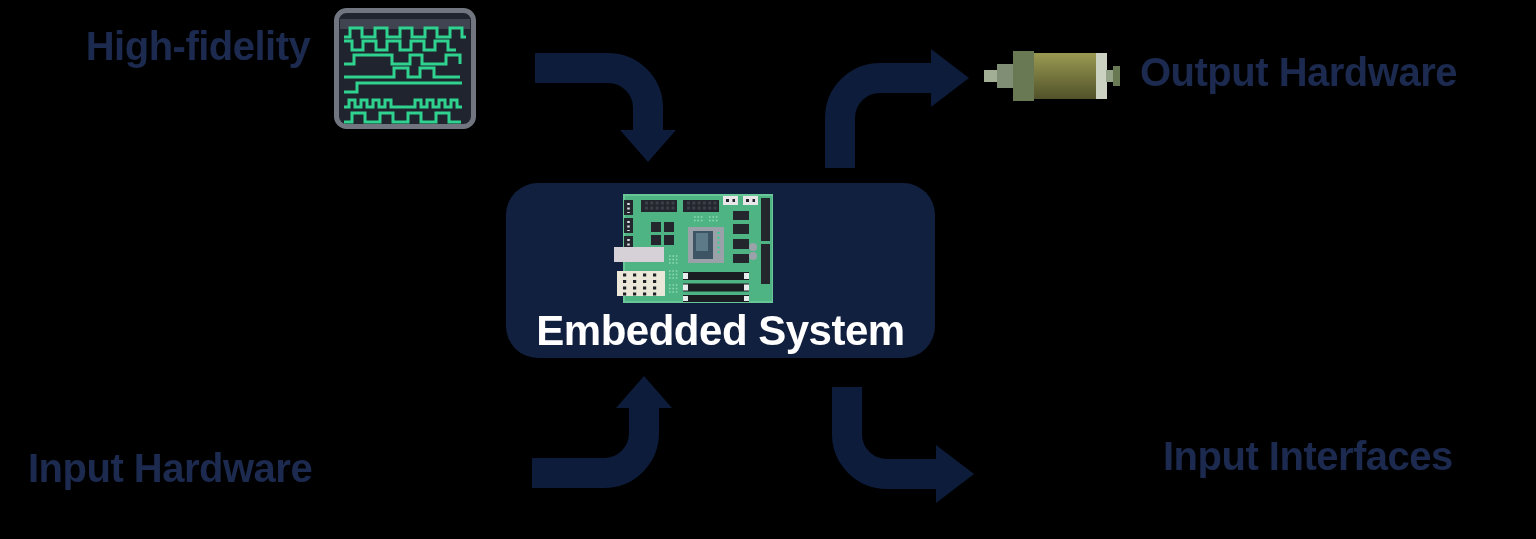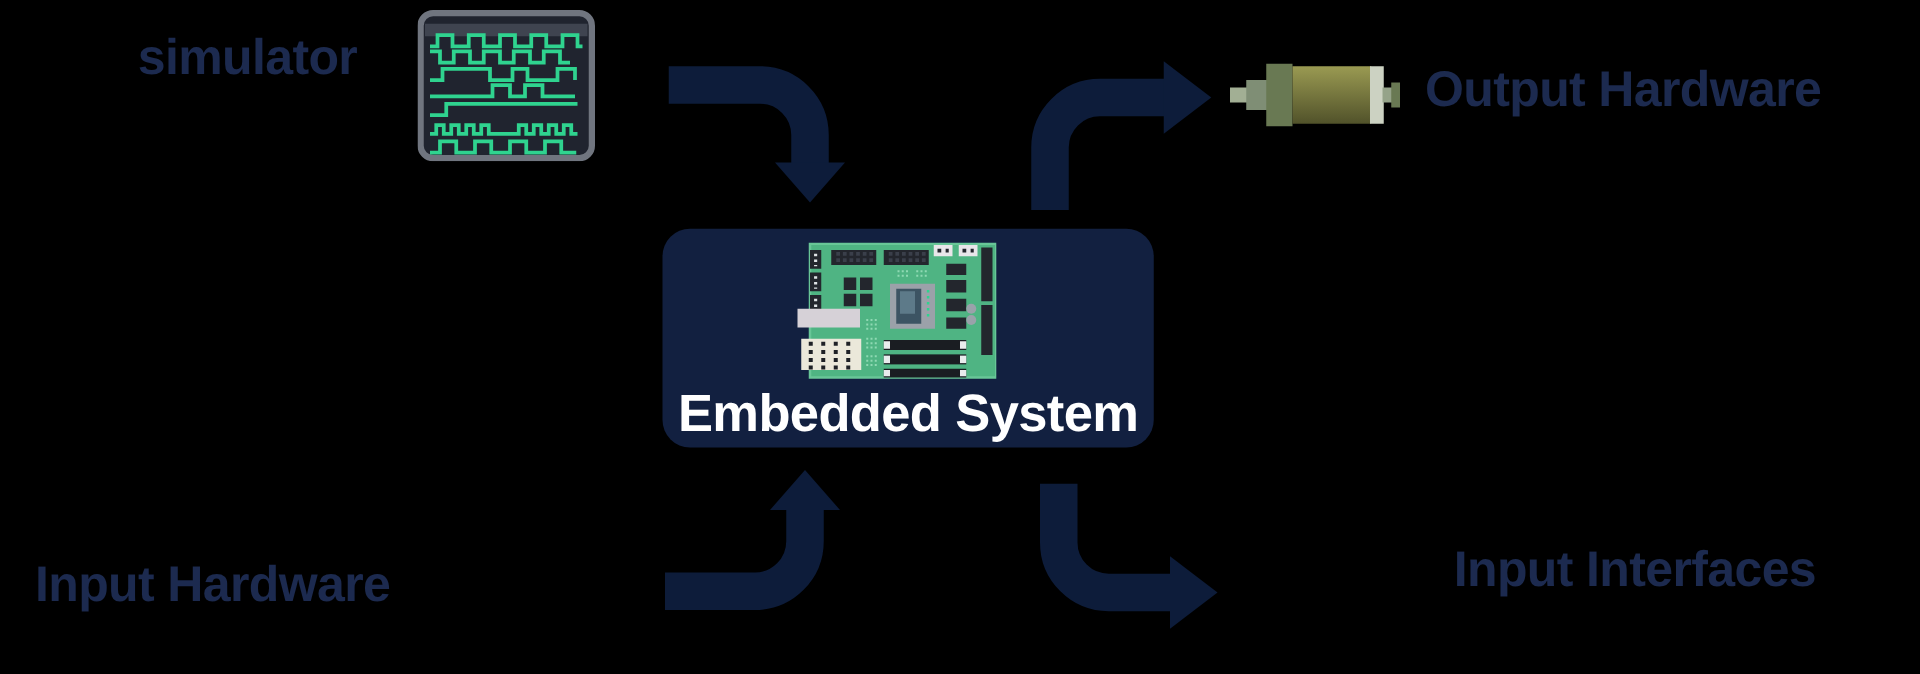--- a/index.html
+++ b/index.html
@@ -30,23 +30,23 @@
   .out-label{left:1140px;top:50px;width:370px;text-align:left;}
   .in-label{left:28px;top:446px;}
   .ui-label{left:1163px;top:434px;}
 
   .sim-icon{position:absolute;left:334px;top:8px;z-index:2;}
   .screen-body{fill:var(--screen-bg,#20242f);stroke:var(--screen-border,#70757f);}
   .screen-bar{fill:#3f4450;}
   .trace{fill:none;stroke:var(--trace-green,#2fd38f);stroke-width:3;stroke-linecap:butt;stroke-linejoin:miter;}
 
   .es-box{
-    position:absolute;left:530px;top:183px;width:393px;height:175px;
+    position:absolute;left:506px;top:183px;width:429px;height:175px;
     background:var(--node-box,#122040);
-    border-radius:22px;
+    border-radius:32px;
     z-index:2;
   }
   .es-board{position:absolute;left:106px;top:11px;}
   .pcb{fill:var(--pcb-green,#4fb483);stroke:#68c697;stroke-width:2;}
   .chip{fill:#23262d;}
   .es-label{
     position:absolute;left:0;right:0;top:124px;
     text-align:center;
     color:var(--node-label-text,#ffffff);
     font-weight:800;
@@ -73,21 +73,21 @@
       <path class="shaft" d="M532,473 H604 A40 40 0 0 0 644,433 V406"></path>
       <polygon class="head" points="616,408 672,408 644,376"></polygon>
     </g>
     <g>
       <path class="shaft" d="M847,387 V434 A40 40 0 0 0 887,474 H938"></path>
       <polygon class="head" points="936,445 936,503 974,474"></polygon>
     </g>
   </svg>
 
   <div class="label sim-label">
-    <div class="ln">simulator</div>
+    <div class="ln">High-fidelity</div>
   </div>
 
   <svg class="sim-icon" width="142" height="121" viewBox="0 0 142 121">
     <rect class="screen-body" x="2.5" y="2.5" width="137" height="116" rx="10" stroke-width="5"></rect>
     <rect class="screen-bar" x="6" y="11" width="130" height="10"></rect>
     <path class="trace" d="M10,29 h6 v-9 h12 v9 h13 v-9 h12 v9 h13 v-9 h12 v9 h13 v-9 h12 v9 h13 v-9 h12 v9 h4"></path>
     <path class="trace" d="M10,33 h8 v9 h11 v-9 h13 v9 h11 v-9 h13 v9 h11 v-9 h13 v9 h11 v-9 h13 v9 h8"></path>
     <path class="trace" d="M10,56 h10 v-9 h38 v9 h18 v-9 h12 v9 h24 v-9 h14 v9"></path>
     <path class="trace" d="M10,69 h50 v-9 h14 v9 h12 v-9 h14 v9 h26"></path>
     <path class="trace" d="M10,84 h13 v-9 h105"></path>

